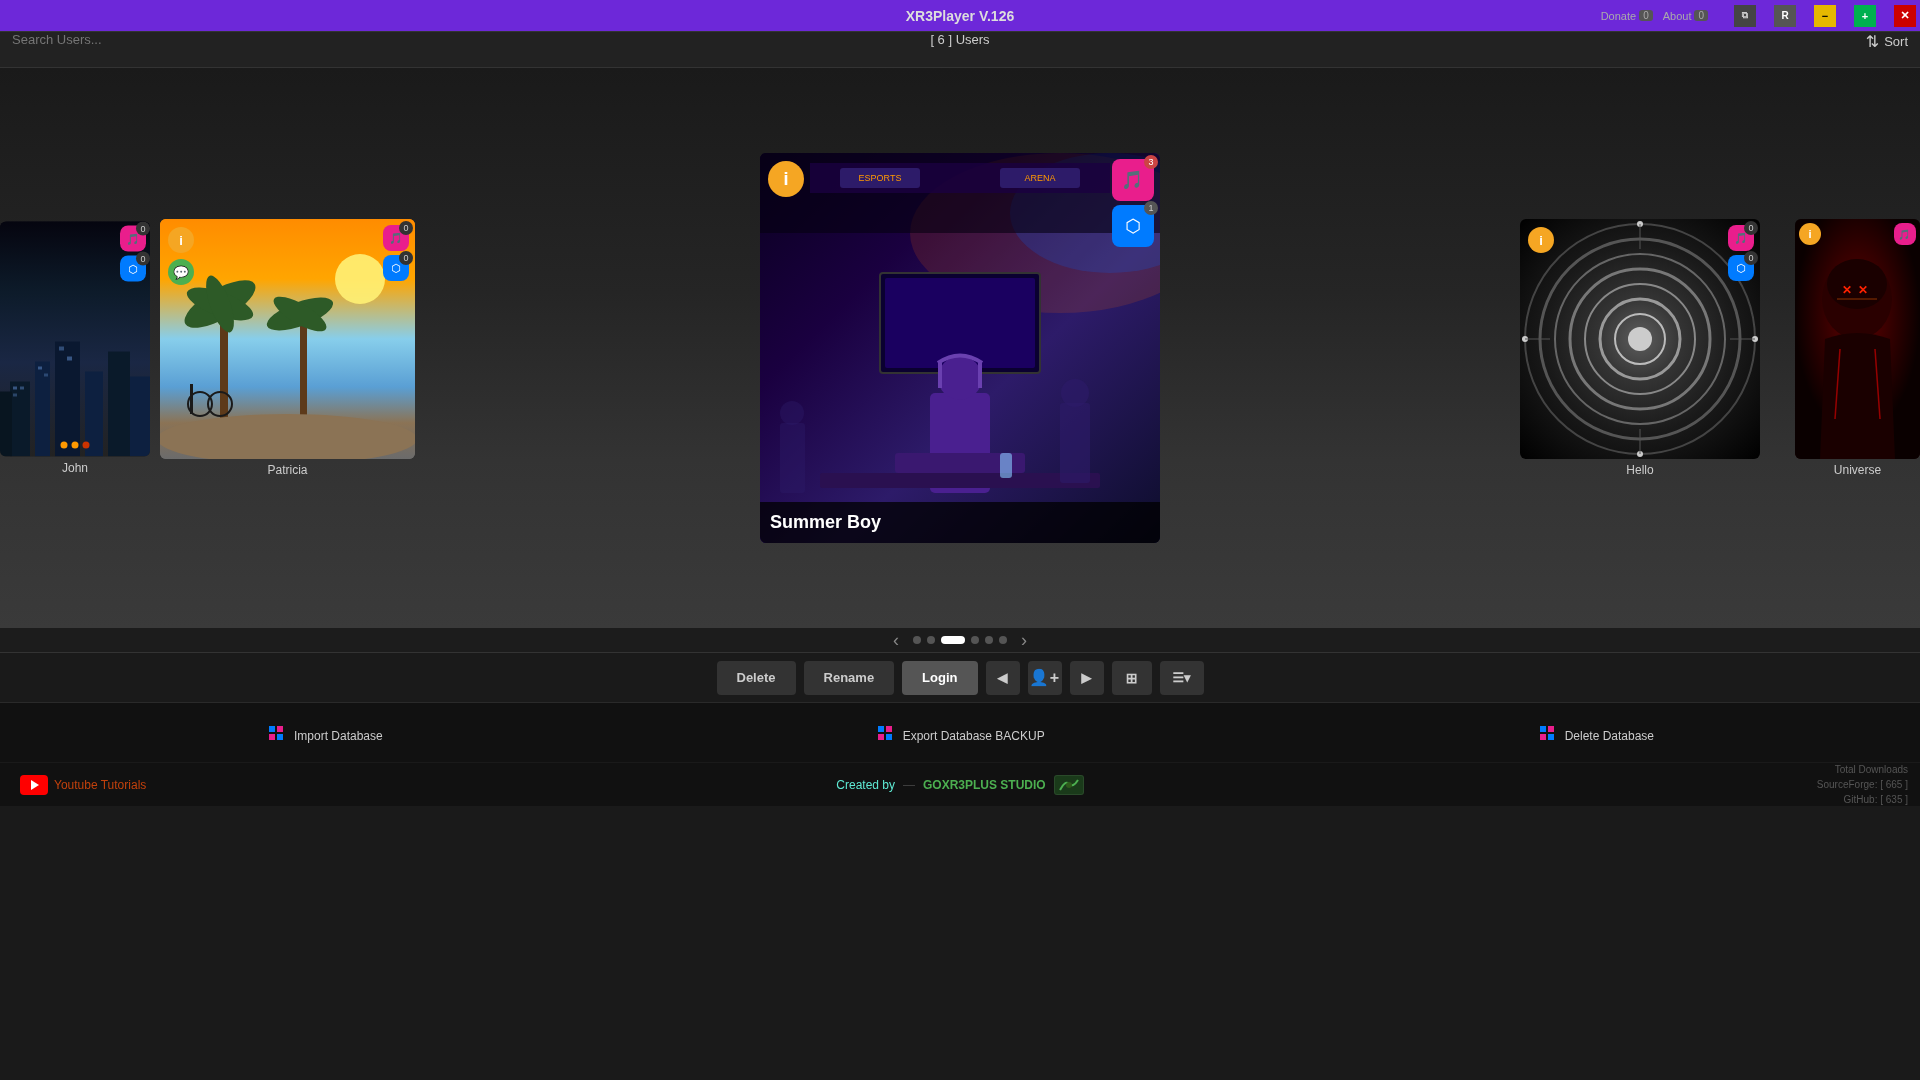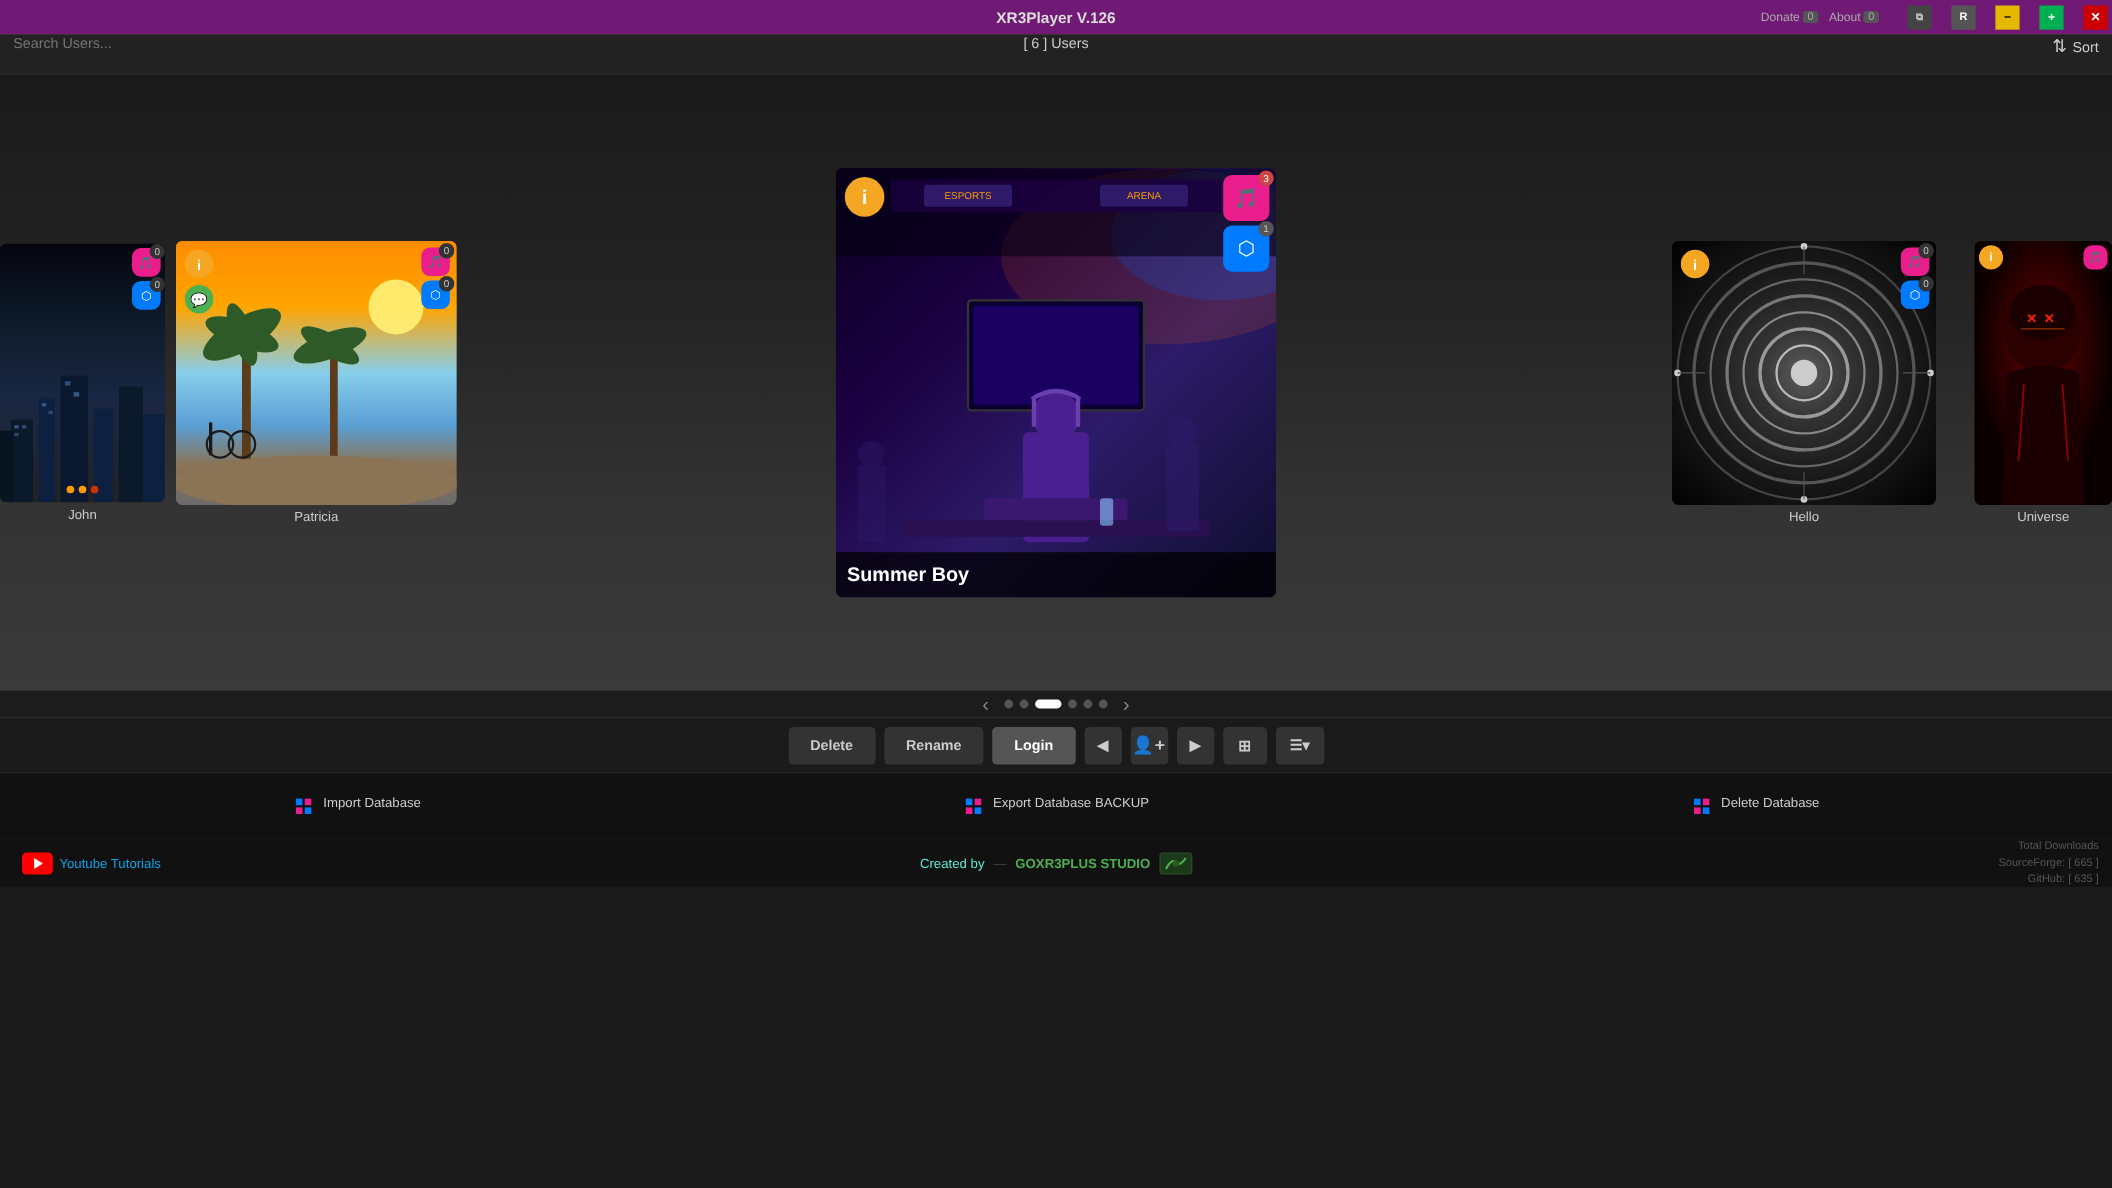--- a/index.html
+++ b/index.html
@@ -8,21 +8,21 @@
       height: 1080px;
       background: #1a1a1a;
       font-family: 'Segoe UI', Arial, sans-serif;
       color: #fff;
       overflow: hidden;
     }
 
     
     #titlebar {
       height: 32px;
-      background: #701a75;
+      background: #6d28d9;
       display: flex;
       align-items: center;
       justify-content: center;
       position: relative;
       border-bottom: 1px solid #333;
     }
     #titlebar .title {
       font-size: 14px;
       font-weight: 600;
       color: #ddd;
@@ -244,21 +244,21 @@
       height: 60px;
       background: #111;
       display: flex;
       align-items: center;
       justify-content: space-around;
       border-top: 1px solid #2a2a2a;
       padding: 0 20px;
     }
     .footer-btn {
       display: flex;
-      align-items: flex-start;
+      align-items: flex-end;
       gap: 8px;
       cursor: pointer;
       font-size: 12px;
       color: #ccc;
       background: none;
       border: none;
       color: #ccc;
     }
     .footer-icon {
       width: 20px;
@@ -293,21 +293,21 @@
       font-size: 10px;
     }
 
     
     .yt-btn {
       display: flex;
       align-items: center;
       gap: 6px;
       cursor: pointer;
       font-size: 12px;
-      color: #0ea5e9;
+      color: #c2410c;
     }
     .yt-icon {
       width: 28px;
       height: 20px;
       background: #ff0000;
       border-radius: 4px;
       display: flex;
       align-items: center;
       justify-content: center;
     }

